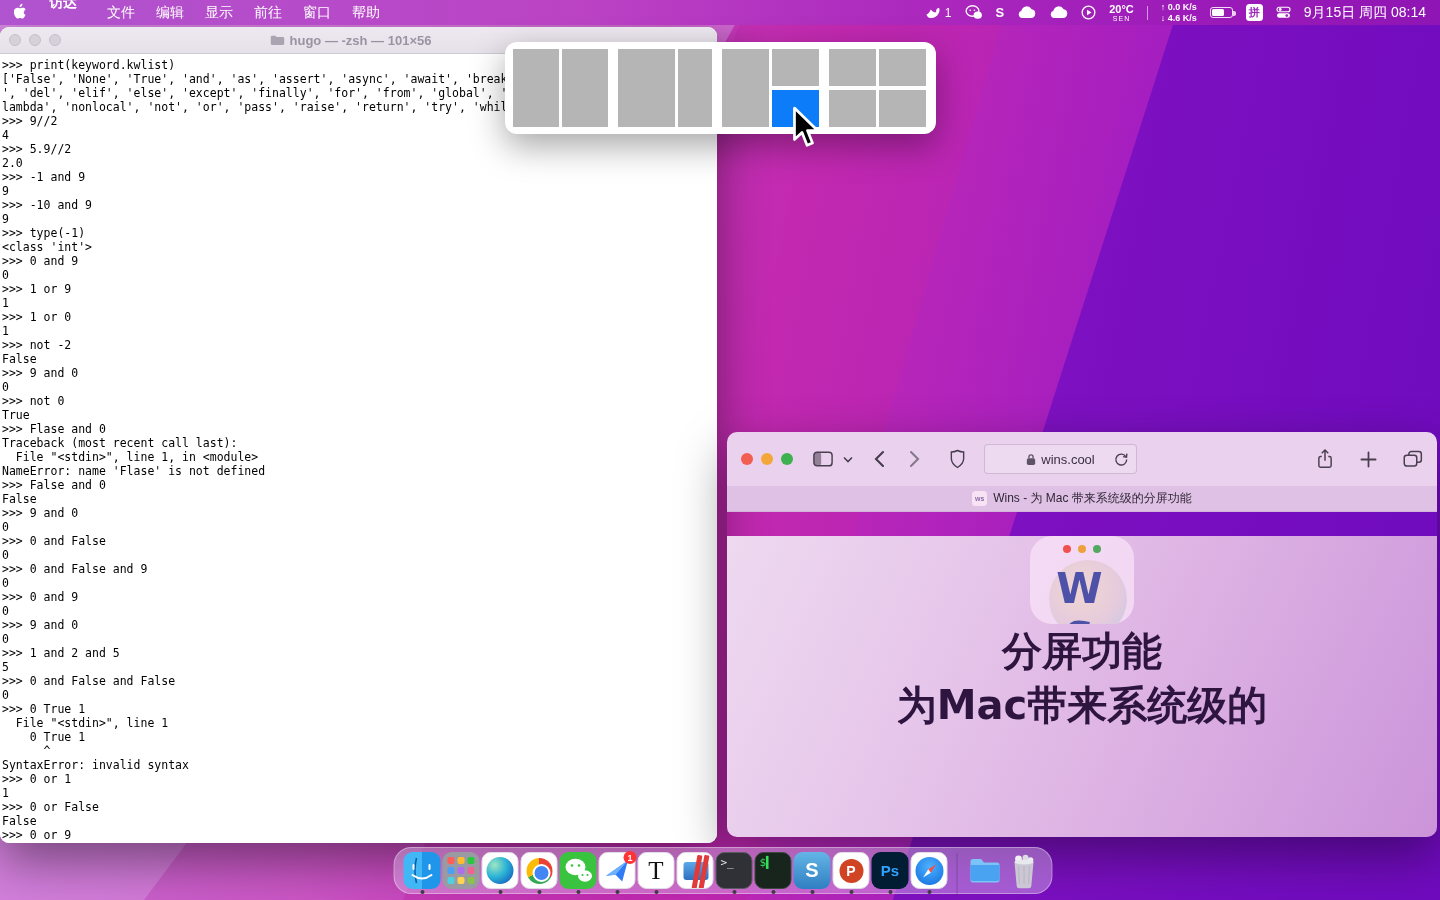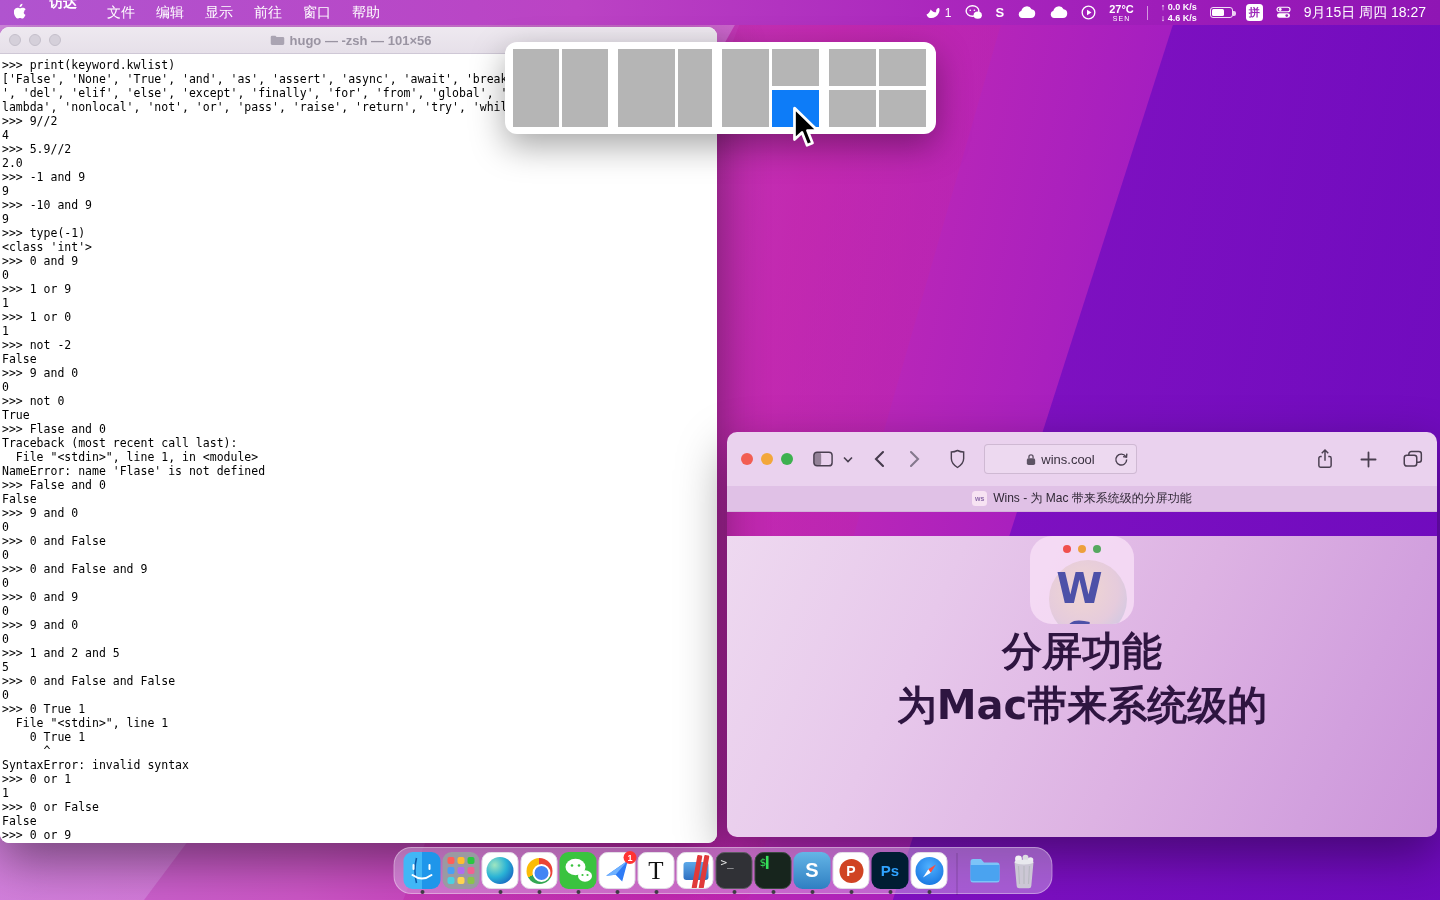--- a/index.html
+++ b/index.html
@@ -169,42 +169,42 @@
           <path d="M7 16h12a6 6 0 0 0 1-11.9A7.5 7.5 0 0 0 6 6.2 5 5 0 0 0 7 16z"></path>
         </svg>
     </span>
     <span class="st" data-interactable="true">
       <svg width="15" height="15" viewBox="0 0 18 18" data-interactable="false">
           <circle cx="9" cy="9" r="7.6" fill="none" stroke="#fff" stroke-width="1.6"></circle>
           <path d="M7.2 5.8v6.4L12.6 9z" fill="#fff"></path>
         </svg>
     </span>
     <span class="temp" data-interactable="true">
-      <div class="t1" data-interactable="false">27°C</div>
+      <div class="t1" data-interactable="false">20°C</div>
       <div class="t2" data-interactable="false">SEN</div>
     </span>
     <span class="mb-div" data-interactable="false"></span>
     <span class="net" data-interactable="true">
       <div data-interactable="false">↑ 0.0 K/s</div>
       <div data-interactable="false">↓ 4.6 K/s</div>
     </span>
     <span class="battery" data-interactable="true">
         <span class="fill" data-interactable="false"></span>
         <span class="nub" data-interactable="false"></span>
       </span>
     <span class="ime" data-interactable="true">拼</span>
     <span class="st" data-interactable="true">
       <svg width="15" height="13" viewBox="0 0 18 16" data-interactable="false">
           <rect x="1" y="1.5" width="16" height="5.6" rx="2.8" fill="none" stroke="#fff" stroke-width="1.4"></rect>
           <circle cx="5" cy="4.3" r="1.7" fill="#fff"></circle>
           <rect x="1" y="9" width="16" height="5.6" rx="2.8" fill="#fff"></rect>
           <circle cx="13" cy="11.8" r="1.7" fill="#9c27b8"></circle>
         </svg>
     </span>
-    <span class="clock" data-interactable="true">9月15日 周四 18:27</span>
+    <span class="clock" data-interactable="true">9月15日 周四 08:14</span>
   </div>
 </div>
 
 <div class="terminal" data-interactable="false">
   <div class="t-titlebar" data-interactable="true">
     <div class="t-lights" data-interactable="false">
       <span class="t-dot" data-interactable="true"></span>
       <span class="t-dot" data-interactable="true"></span>
       <span class="t-dot" data-interactable="true"></span>
     </div>

